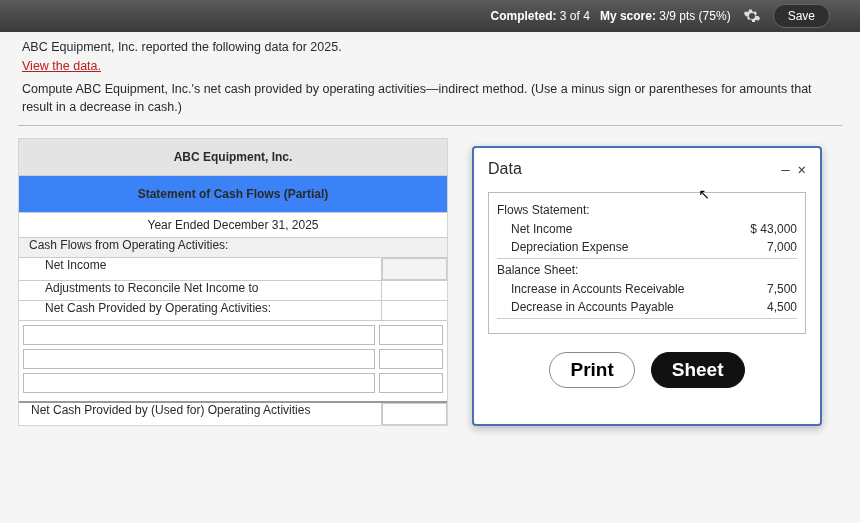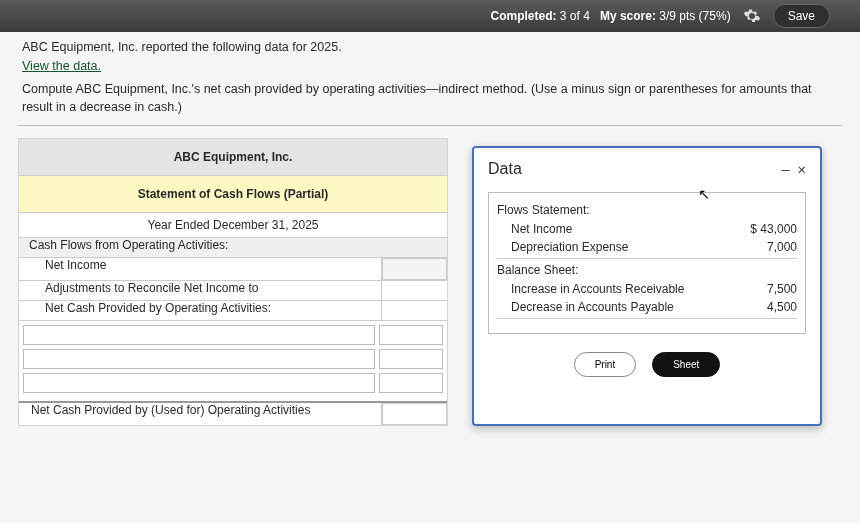--- a/index.html
+++ b/index.html
@@ -33,21 +33,21 @@
     padding: 4px 14px;
     border-radius: 14px;
     font-size: 12px;
     cursor: pointer;
   }
   .prompt {
     padding: 6px 16px 4px 22px;
     line-height: 1.5;
     font-size: 12.5px;
   }
-  .prompt a { color: #14532d; text-decoration: underline; cursor:pointer; }
+  .prompt a { color: #b91c1c; text-decoration: underline; cursor:pointer; }
   hr.sep {
     border: none;
     border-top: 1px solid #bbb;
     margin: 4px 18px 12px;
     position: relative;
   }
   hr.sep::after {
     content:"";
     position:absolute; left:50%; top:-5px; transform:translateX(-50%);
     width:22px; height:10px; border:1px solid #ccc; border-radius:3px; background:#eee;
@@ -124,21 +124,21 @@
     font-size:12px;
   }
   .data-box .grp-title { font-size:12px; margin:4px 0 3px; }
   .data-box .line { display:flex; justify-content:space-between; padding:2px 0 2px 14px; }
   .data-box .line .val { min-width:60px; text-align:right; }
   .data-box hr { border:none; border-top:1px solid #ccc; margin:2px 0 4px; }
   .pop-actions {
     display:flex; justify-content:center; gap:16px; margin-top:18px;
   }
   .btn {
-    padding:6px 20px; border-radius:18px; font-size:10px; cursor:pointer; border:1px solid #888;
+    padding:6px 20px; border-radius:18px; font-size:19px; cursor:pointer; border:1px solid #888;font-weight:bold;
   }
   .btn.print { background:#fff; }
   .btn.done  { background:#111; color:#fff; border-color:#111; }
   .cursor {
     position:absolute; top:38px; right:110px; font-size:14px; color:#000;
   }
 </style>
 </head>
 <body>
 
@@ -163,21 +163,21 @@
   <a>View the data.</a>
   <div style="margin-top:4px;">Compute ABC Equipment, Inc.'s net cash provided by operating activities—indirect method. (Use a minus sign or parentheses for amounts that result in a decrease in cash.)</div>
 </div>
 
 <hr class="sep">
 
 <div class="workspace">
 
   <div class="stmt">
     <div class="head">ABC Equipment, Inc.</div>
-    <div class="head" style="background:#fef9c3;">Statement of Cash Flows (Partial)</div>
+    <div class="head" style="background:#3b82f6;">Statement of Cash Flows (Partial)</div>
     <div class="sub">Year Ended December 31, 2025</div>
 
     <div class="row">
       <div class="cell-label section">Cash Flows from Operating Activities:</div>
     </div>
     <div class="row">
       <div class="cell-label indent">Net Income</div>
       <div class="cell-amt"><input type="text" style=""></div>
     </div>
     <div class="row">

